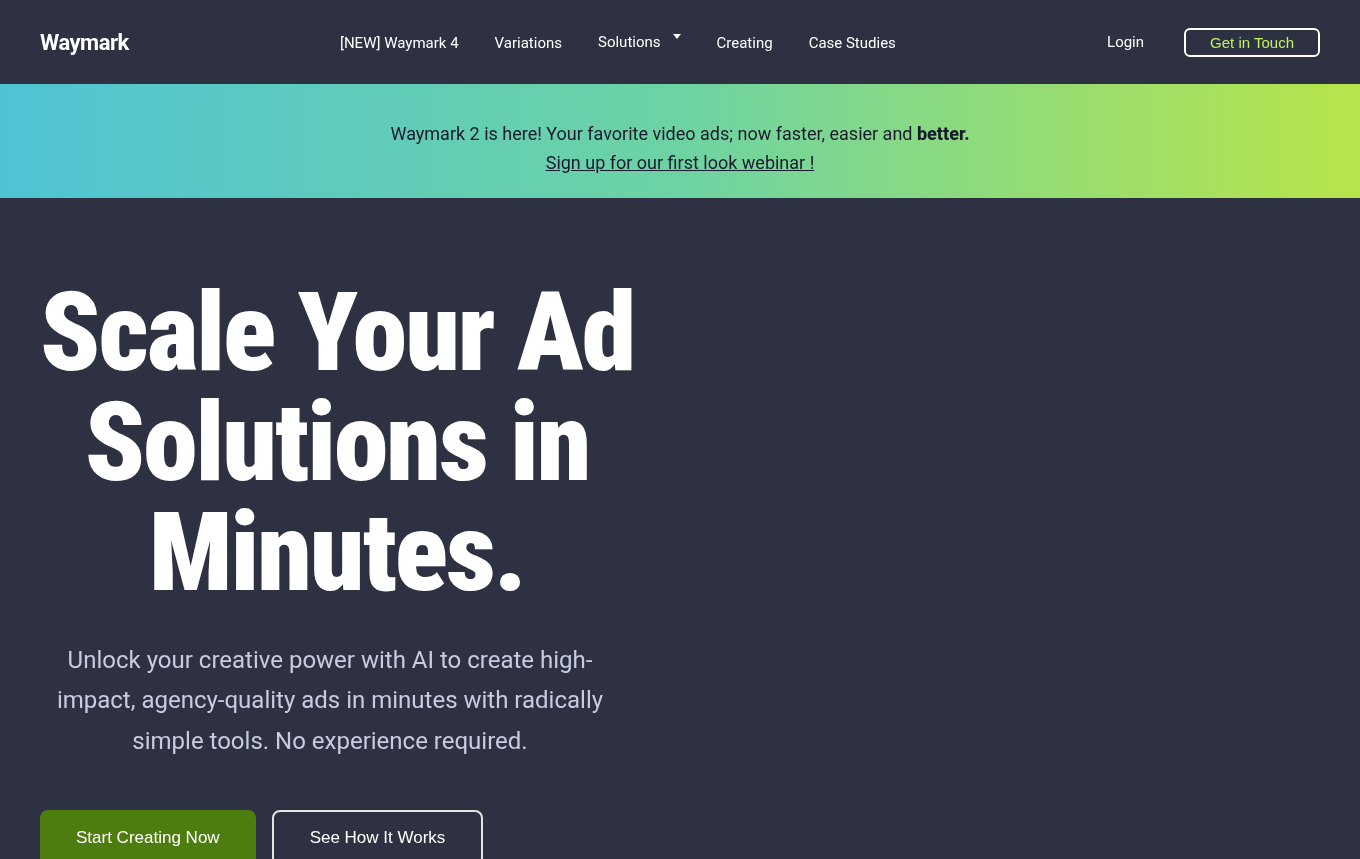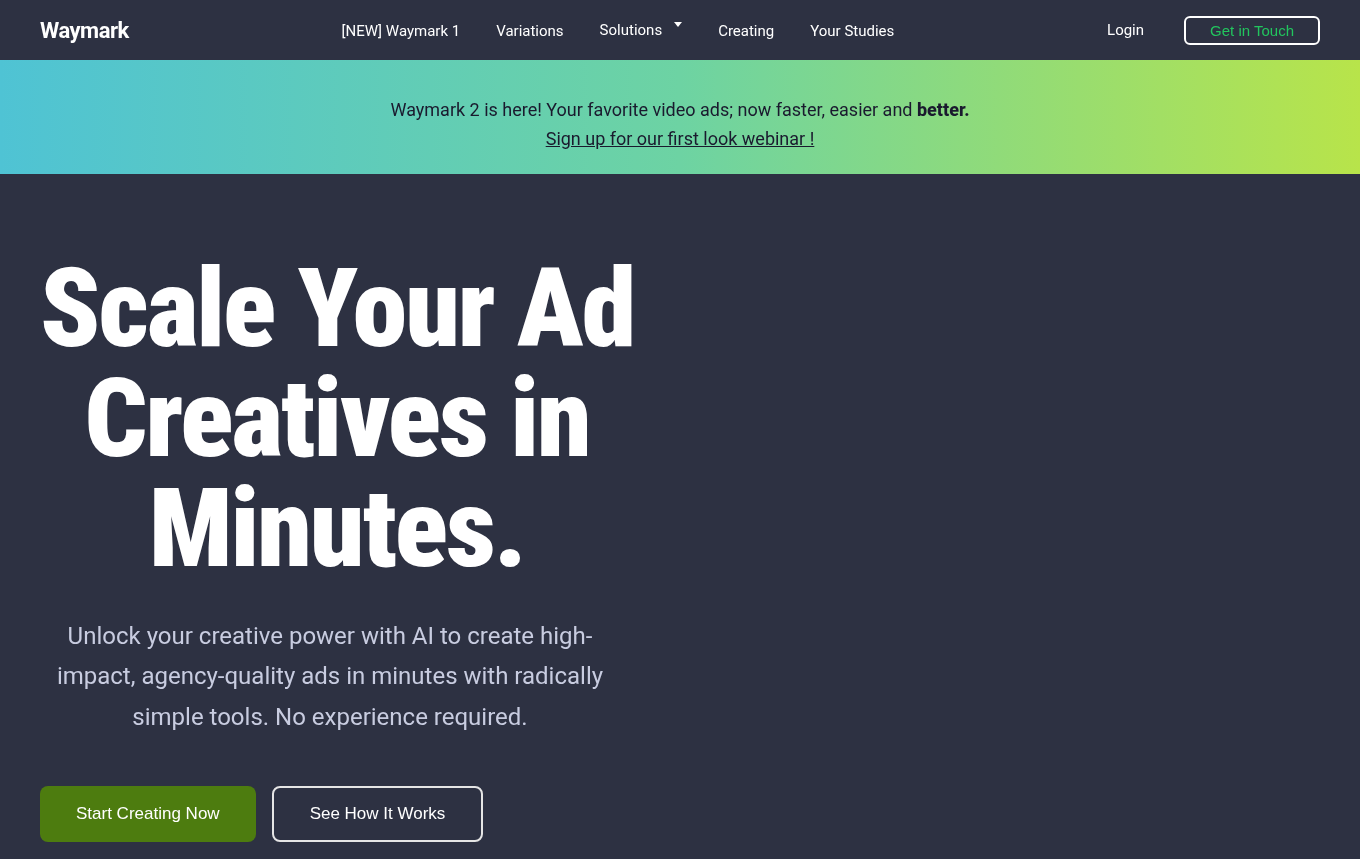--- a/index.html
+++ b/index.html
@@ -16,21 +16,21 @@
       overflow-x: hidden;
     }
 
     
     nav {
       background-color: #2d3142;
       display: flex;
       align-items: center;
       justify-content: space-between;
       padding: 0 40px;
-      height: 60px;
+      height: 84px;
       position: relative;
       z-index: 10;
     }
 
     .nav-logo {
       font-size: 22px;
       font-weight: 700;
       color: #ffffff;
       letter-spacing: -0.5px;
     }
@@ -75,21 +75,21 @@
 
     .nav-login {
       color: #ffffff;
       text-decoration: none;
       font-size: 15px;
       cursor: pointer;
     }
 
     .nav-cta {
       background-color: transparent;
-      color: #22c55e;
+      color: #bef264;
       border: 2px solid #ffffff;
       padding: 4px 24px;
       border-radius: 6px;
       font-size: 15px;
       font-weight: 500;
       cursor: pointer;
     }
 
     
     .announcement-banner {
@@ -180,37 +180,37 @@
   </style>
 </head>
 <body>
 
 <nav>
   <div class="nav-logo">Waymark</div>
 
   <ul class="nav-links">
     <li>
       <a href="#">
-        <span class="new-tag">[NEW]</span>&nbsp;<span>Waymark 1</span>
+        <span class="new-tag">[NEW]</span>&nbsp;<span>Waymark 4</span>
       </a>
     </li>
     <li>
       <a href="#">Variations</a>
     </li>
     <li>
       <a href="#" class="solutions-link">
         <span>Solutions</span>
         <span class="chevron-icon"></span>
       </a>
     </li>
     <li>
       <a href="#">Creating</a>
     </li>
     <li>
-      <a href="#">Your Studies</a>
+      <a href="#">Case Studies</a>
     </li>
   </ul>
 
   <div class="nav-right">
     <a href="#" class="nav-login">Login</a>
     <button class="nav-cta">Get in Touch</button>
   </div>
 </nav>
 
 <div class="announcement-banner">
@@ -218,21 +218,21 @@
     <span>Waymark 2 is here! Your favorite video ads; now faster, easier and</span>
     <strong><span>better.</span></strong>
     <br>
     <a href="#">Sign up for our first look webinar !</a>
   </p>
 </div>
 
 <section class="hero">
   <h1 class="hero-headline">
     <span>Scale Your Ad</span><br>
-    <span>Creatives in</span><br>
+    <span>Solutions in</span><br>
     <span>Minutes.</span>
   </h1>
 
   <p class="hero-subtext">Unlock your creative power with AI to create high-impact, agency-quality ads in minutes with radically simple tools. No experience required.</p>
 
   <div class="hero-buttons">
     <button class="btn-primary">Start Creating Now</button>
     <button class="btn-secondary">See How It Works</button>
   </div>
 </section>

